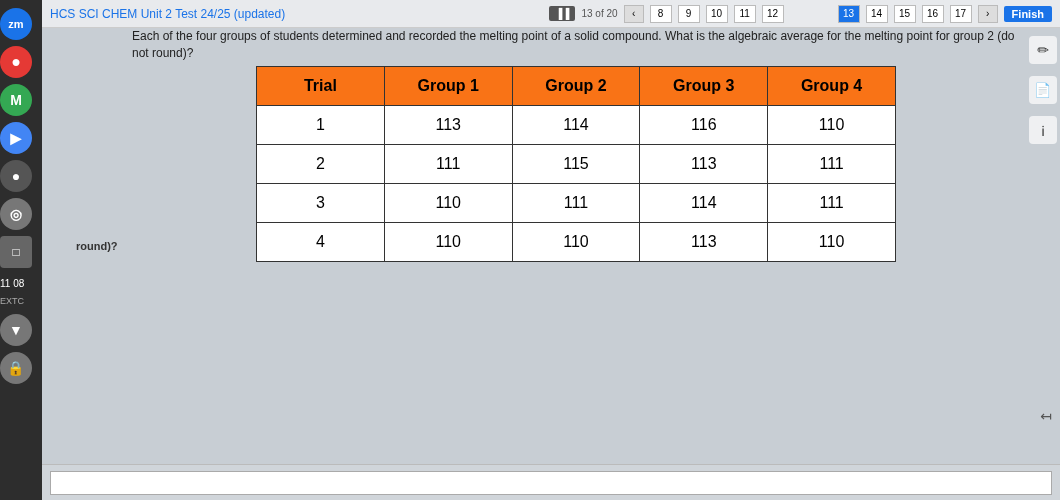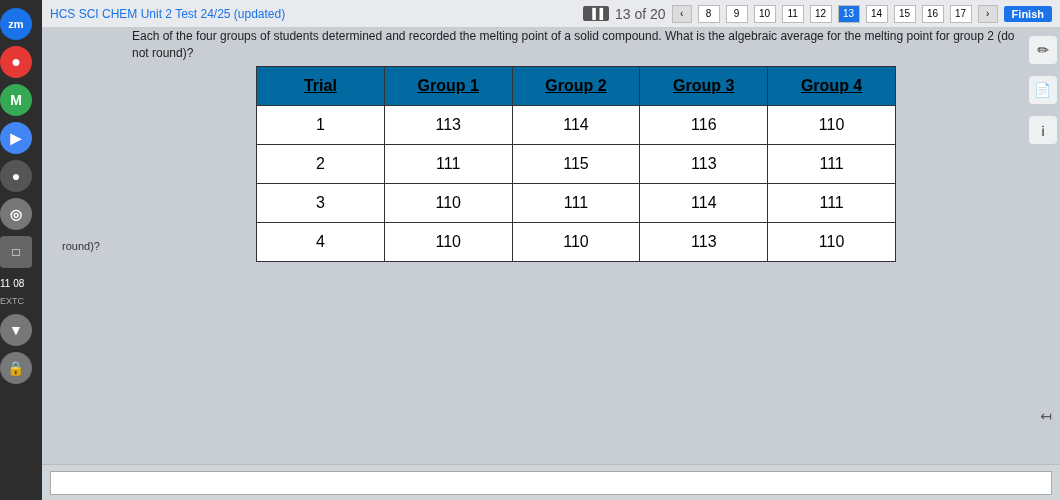--- a/index.html
+++ b/index.html
@@ -104,20 +104,21 @@
       width: 22px;
       height: 18px;
       font-size: 10px;
       display: flex;
       align-items: center;
       justify-content: center;
     }
     .nav-num.active {
       background: #1a73e8;
       color: white;
+      margin-left: 48px;
     }
     .finish-btn {
       background: #1a73e8;
       color: white;
       font-size: 11px;
       padding: 2px 8px;
       border: none;
       cursor: pointer;
       border-radius: 2px;
       font-weight: bold;
@@ -165,22 +166,21 @@
     }
     .data-table th, .data-table td {
       border: 1px solid #333;
       padding: 10px 16px;
       text-align: center;
       font-size: 16px;
       min-width: 120px;
     }
     .data-table th {
       font-weight: bold;
-      background: #0369a1;
-      text-decoration: underline;
+      background: #f97316;
     }
 
     
     .bottom-bar {
       background: #d0d5da;
       height: 36px;
       display: flex;
       align-items: center;
       padding: 0 8px;
       border-top: 1px solid #bbb;
@@ -190,25 +190,26 @@
       height: 24px;
       border: 1px solid #aaa;
       background: white;
       font-size: 13px;
       padding: 0 6px;
     }
 
     
     .round-label {
       position: absolute;
-      left: 20px;
+      left: 34px;
       top: 50%;
       transform: translateY(-50%);
       font-size: 11px;
       color: #333;
+      font-weight: bold;
     }
 
     
     .corner-icon {
       position: absolute;
       bottom: 40px;
       right: 8px;
       font-size: 14px;
       color: #555;
       cursor: pointer;
@@ -248,21 +249,21 @@
   <div class="sidebar-icon gray">
     <span>🔒</span>
   </div>
 </div>
 
 <div class="main" style="position:relative;">
 
   <div class="topbar">
     <span class="topbar-title">HCS SCI CHEM Unit 2 Test 24/25 (updated)</span>
     <button class="topbar-btn">▐▐</button>
-    <span style="font-size:14px;color:#555;">13 of 20</span>
+    <span style="font-size:10px;color:#555;">13 of 20</span>
     <button class="nav-btn">‹</button>
     <div class="nav-num">8</div>
     <div class="nav-num">9</div>
     <div class="nav-num">10</div>
     <div class="nav-num">11</div>
     <div class="nav-num">12</div>
     <div class="nav-num active">13</div>
     <div class="nav-num">14</div>
     <div class="nav-num">15</div>
     <div class="nav-num">16</div>

